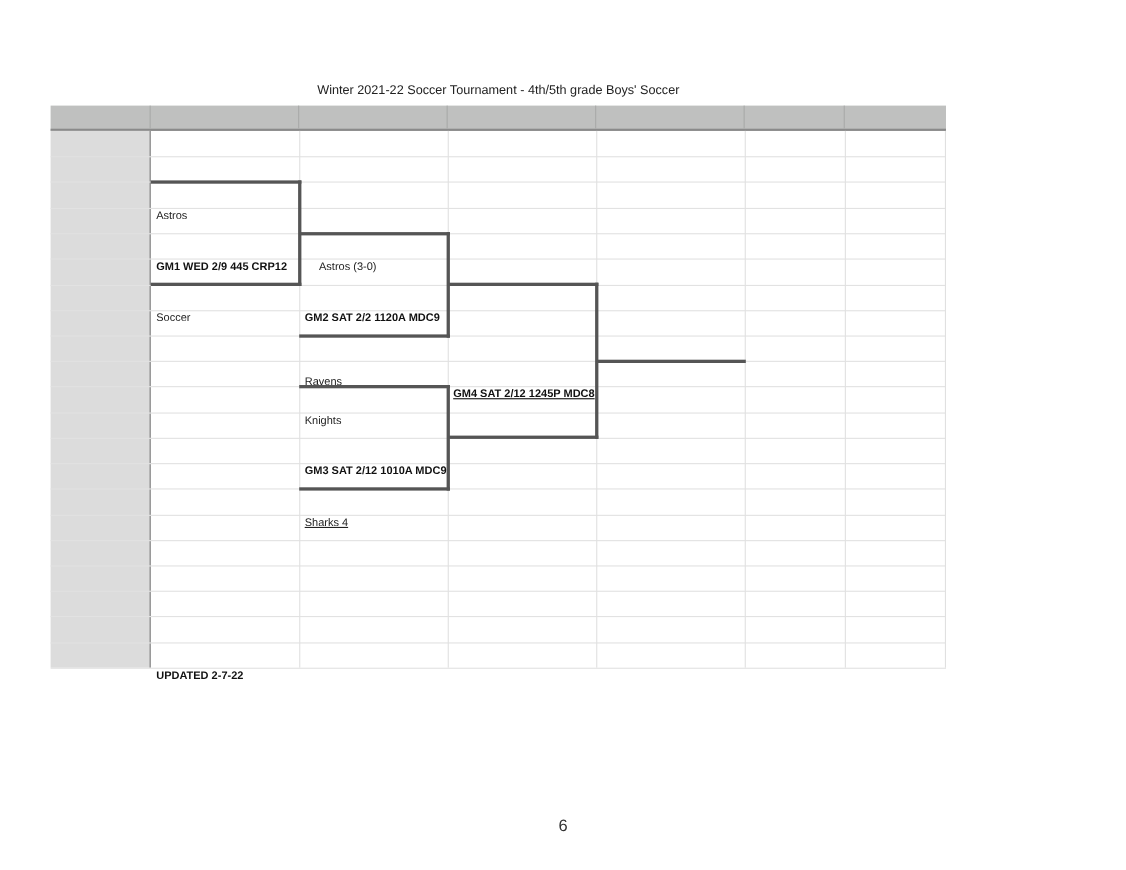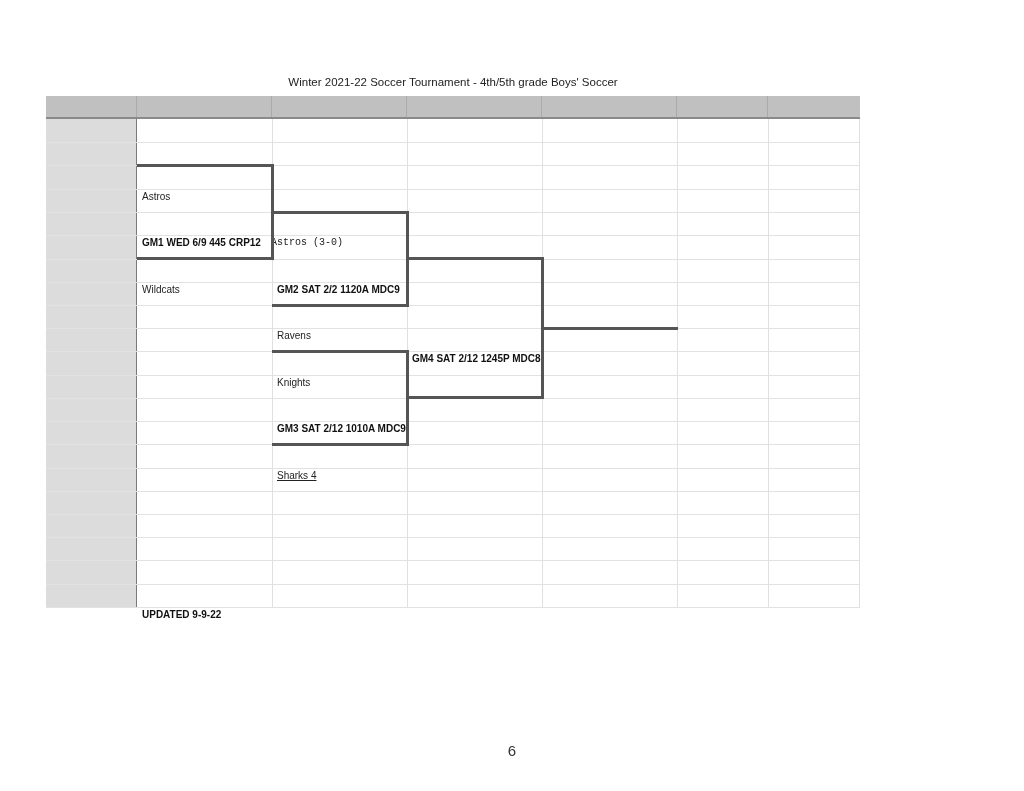--- a/index.html
+++ b/index.html
@@ -56,34 +56,34 @@
   <div class="hline" style="top:511px"></div>
 
   <div class="vline" style="left:226px"></div>
   <div class="vline" style="left:361px"></div>
   <div class="vline" style="left:496px"></div>
   <div class="vline" style="left:631px"></div>
   <div class="vline" style="left:722px"></div>
   <div class="vline" style="left:813px"></div>
 
   <div class="cell" style="left:96px;top:51px;">Astros</div>
-  <div class="cell b" style="left:96px;top:97px;">GM1 WED 6/9 445 CRP12</div>
-  <div class="cell" style="left:96px;top:144px;">Wildcats</div>
+  <div class="cell b" style="left:96px;top:97px;">GM1 WED 2/9 445 CRP12</div>
+  <div class="cell" style="left:96px;top:144px;">Soccer</div>
 
-  <div class="cell" style="left:225px;top:97px;font-family:Liberation Mono, monospace;">Astros (3-0)</div>
+  <div class="cell" style="left:244px;top:97px;">Astros (3-0)</div>
   <div class="cell b" style="left:231px;top:144px;">GM2 SAT 2/2 1120A MDC9</div>
-  <div class="cell" style="left:231px;top:190px;">Ravens</div>
+  <div class="cell" style="left:231px;top:202px;">Ravens</div>
 
-  <div class="cell b" style="left:366px;top:213px;">GM4 SAT 2/12 1245P MDC8</div>
+  <div class="cell b" style="left:366px;top:213px;text-decoration:underline;">GM4 SAT 2/12 1245P MDC8</div>
 
   <div class="cell" style="left:231px;top:237px;">Knights</div>
   <div class="cell b" style="left:231px;top:283px;">GM3 SAT 2/12 1010A MDC9</div>
   <div class="cell" style="left:231px;top:330px;text-decoration:underline;">Sharks 4</div>
 
-  <div class="cell b" style="left:96px;top:469px;">UPDATED 9-9-22</div>
+  <div class="cell b" style="left:96px;top:469px;">UPDATED 2-7-22</div>
 
   <div class="br" style="left:91px;top:68px;width:137px;height:3px;"></div>
   <div class="br" style="left:225px;top:68px;width:3px;height:96px;"></div>
   <div class="br" style="left:91px;top:161px;width:137px;height:3px;"></div>
 
   <div class="br" style="left:226px;top:115px;width:137px;height:3px;"></div>
   <div class="br" style="left:360px;top:115px;width:3px;height:96px;"></div>
   <div class="br" style="left:226px;top:208px;width:137px;height:3px;"></div>
 
   <div class="br" style="left:361px;top:161px;width:137px;height:3px;"></div>

